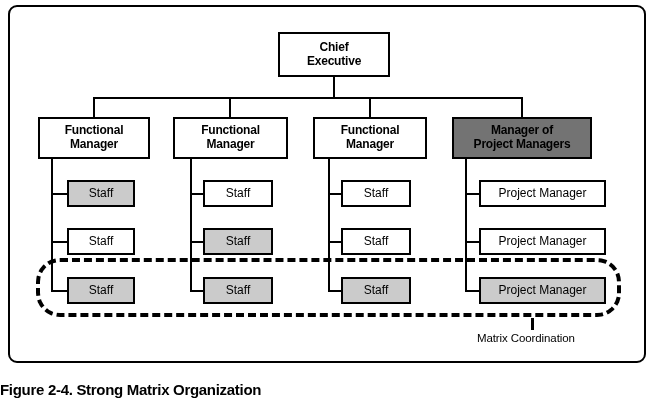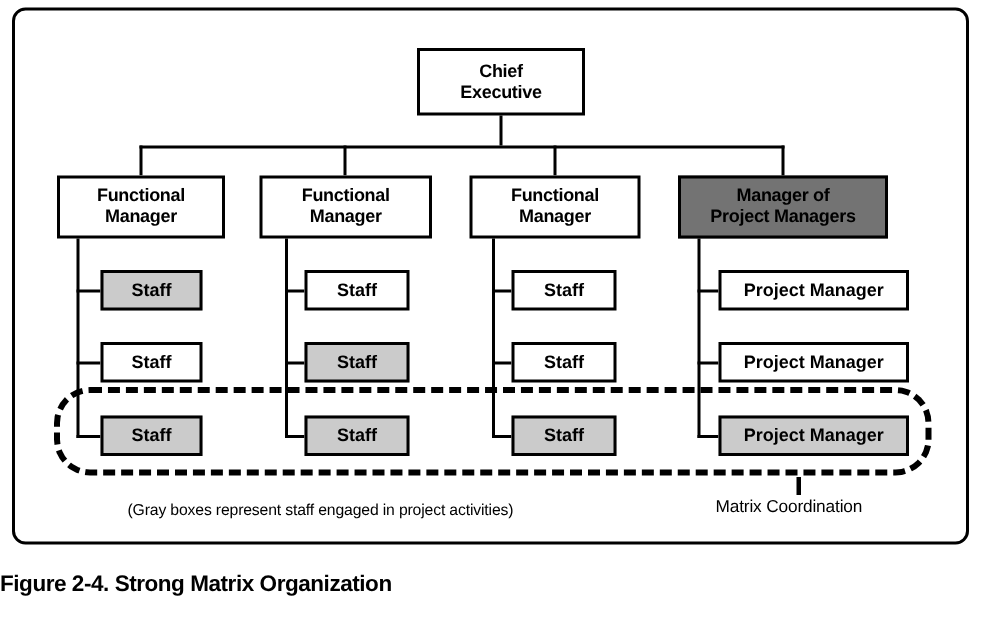--- a/index.html
+++ b/index.html
@@ -9,21 +9,21 @@
     font-family:"Liberation Sans","DejaVu Sans",sans-serif;color:#000;
     overflow:hidden;
   }
   .frame{
     position:absolute;left:8px;top:5px;width:638px;height:358px;
     border:2px solid #000;border-radius:9px;background:transparent;
   }
   .box{
     position:absolute;border:2px solid #000;background:#fff;
     display:flex;align-items:center;justify-content:center;text-align:center;
-    white-space:pre-line;font-size:12px;line-height:1.15;font-weight:bold;
+    white-space:pre-line;font-size:12px;line-height:1.15;
   }
   .box.bold{font-weight:bold;letter-spacing:-0.2px;}
   .ln{position:absolute;background:#000;}
   .dashed-region{
     position:absolute;left:36px;top:258px;width:585px;height:59px;
     border:4px dashed #000;border-radius:24px;background:transparent;
   }
   .note{
     position:absolute;left:85px;top:334px;font-size:10.5px;letter-spacing:-0.1px;
   }
@@ -85,16 +85,15 @@
       <div class="box" style="left: 479px; top: 180px; width: 127px; height: 27px; background: rgb(255, 255, 255);">Project Manager</div>
       <div class="ln" style="left: 465px; top: 240.5px; width: 14px; height: 2px; background: rgb(0, 0, 0);"></div>
       <div class="box" style="left: 479px; top: 228px; width: 127px; height: 27px; background: rgb(255, 255, 255);">Project Manager</div>
       <div class="ln" style="left: 465px; top: 289.5px; width: 14px; height: 2px; background: rgb(0, 0, 0);"></div>
       <div class="box" style="left: 479px; top: 277px; width: 127px; height: 27px; background: rgb(203, 203, 203);">Project Manager</div>
     </div>
 
   <div class="dashed-region"></div>
   <div class="ln" style="left:531px;top:318px;width:3px;height:12px;"></div>
 
-  <div class="note">(Gray boxes represent staff engaged in project activities)</div>
   <div class="coord-label">Matrix Coordination</div>
   <div class="fig-title">Figure 2-4. Strong Matrix Organization</div>
 </div>
 
 </body></html>

